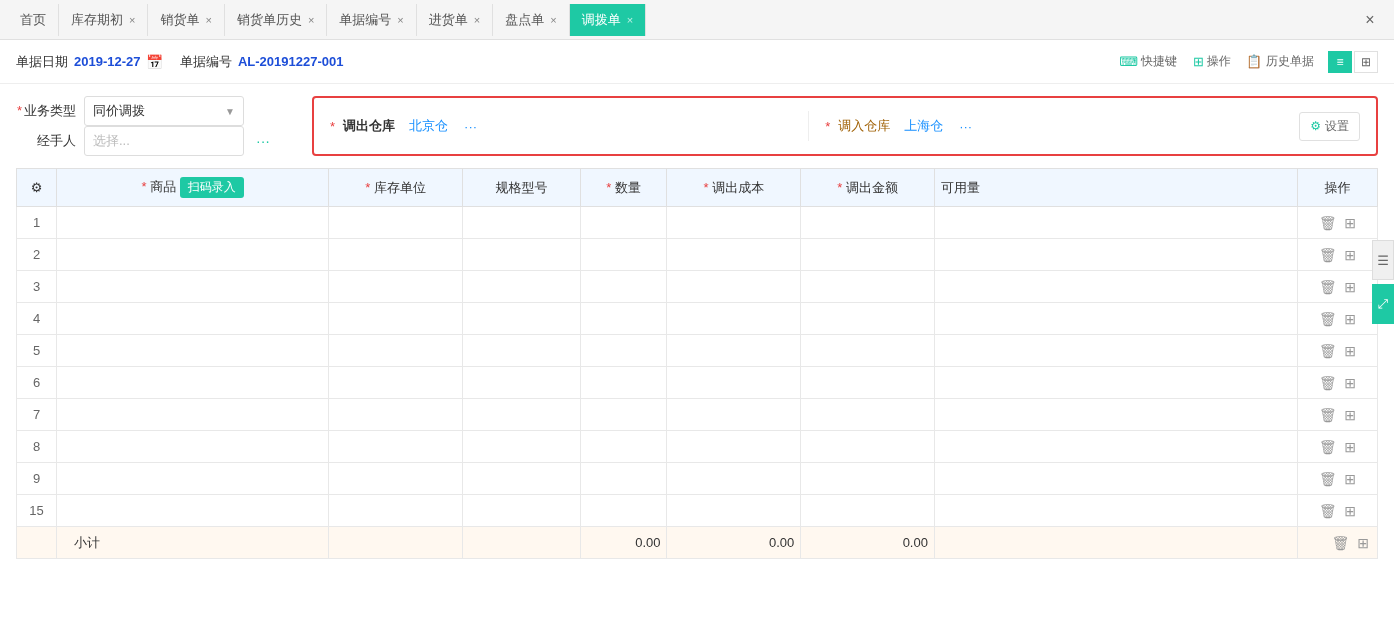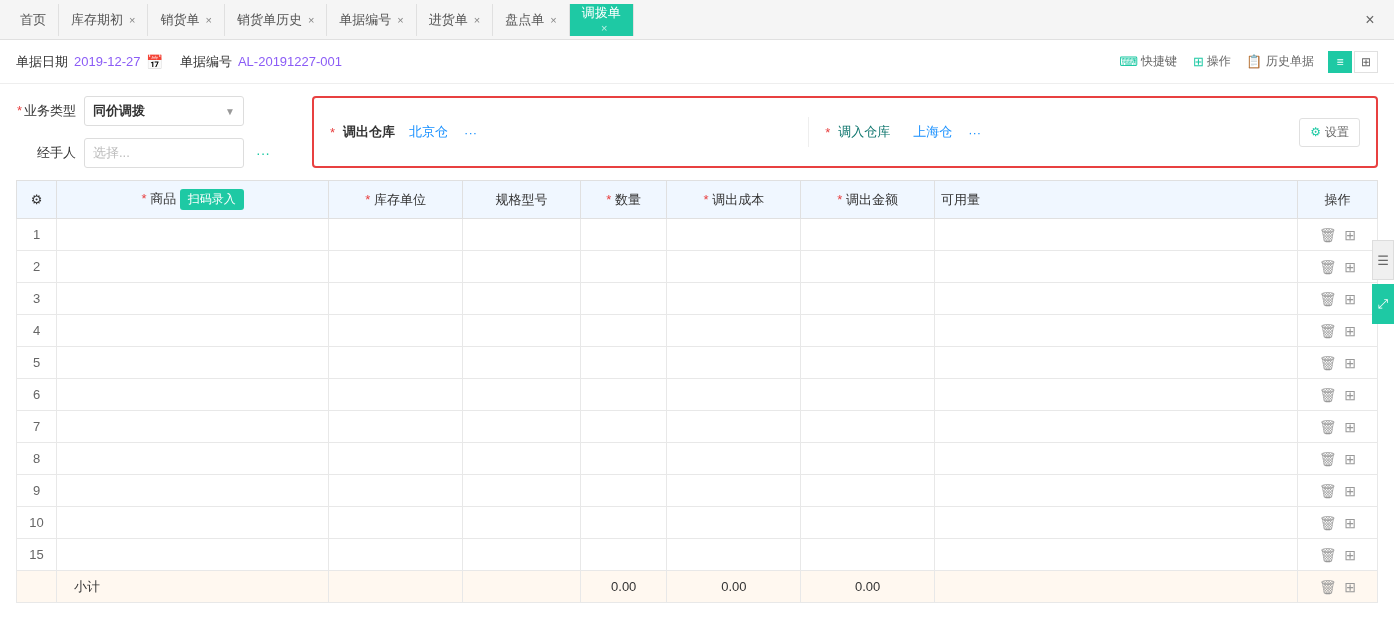--- a/index.html
+++ b/index.html
@@ -10,59 +10,59 @@
       display: flex; align-items: center; background: #f5f5f5; border-bottom: 1px solid #e0e0e0;
       height: 40px; padding: 0 8px;
     }
     .tab {
       display: flex; align-items: center; padding: 0 12px; height: 32px; cursor: pointer;
       font-size: 13px; color: #555; border-right: 1px solid #e0e0e0; white-space: nowrap;
       position: relative;
     }
     .tab:first-child { border-left: none; }
     .tab.active {
-      background: #1ec9a4; color: #fff; font-weight: 500; flex-direction: column;
+      background: #1ec9a4; color: #fff; font-weight: 500;
     }
     .tab .close-btn {
       margin-left: 6px; font-size: 11px; cursor: pointer; opacity: 0.7;
     }
     .tab.active .close-btn { color: #fff; }
     .tab-spacer { flex: 1; }
     .tab-close-window {
       width: 32px; height: 40px; display: flex; align-items: center; justify-content: center;
       cursor: pointer; font-size: 16px; color: #666;
     }
 
     
     .form-header {
       display: flex; align-items: center; padding: 10px 16px; border-bottom: 1px solid #eee;
       background: #fff; gap: 24px;
     }
     .form-header-left { display: flex; align-items: center; gap: 16px; }
     .form-header-right { margin-left: auto; display: flex; align-items: center; gap: 8px; }
     .header-field { display: flex; align-items: center; gap: 6px; font-size: 13px; color: #333; }
     .header-field .label { color: #333; }
-    .header-field .value { color: #8b5cf6; font-weight: 400; }
+    .header-field .value { color: #1d4ed8; font-weight: 700; }
     .calendar-icon { color: #1ec9a4; cursor: pointer; font-size: 14px; }
 
     
     .form-fields {
       display: flex; align-items: stretch; padding: 12px 16px; gap: 16px;
     }
     .form-fields-left {
-      display: flex; flex-direction: column; gap: 12px; min-width: 280px;
+      display: flex; flex-direction: column; min-width: 280px;
     }
     .field-row { display: flex; align-items: center; gap: 8px; }
     .field-label { color: #333; white-space: nowrap; min-width: 60px; text-align: right; }
     .required-star { color: #e84040; margin-right: 2px; }
     .field-select {
       display: flex; align-items: center; gap: 4px; border: 1px solid #ddd; border-radius: 3px;
       padding: 5px 8px; min-width: 160px; cursor: pointer; background: #fff;
     }
-    .field-select .select-value { flex: 1; font-size: 13px; color: #333; font-weight: bold; }
+    .field-select .select-value { flex: 1; font-size: 13px; color: #333; }
     .field-select .arrow { color: #999; font-size: 10px; }
     .field-input-placeholder {
       color: #bbb; font-size: 13px; padding: 5px 8px; border: 1px solid #ddd; border-radius: 3px;
       min-width: 160px; cursor: pointer; background: #fff;
     }
     .more-btn { color: #1ec9a4; cursor: pointer; font-size: 14px; margin-left: 4px; }
 
     
     .warehouse-section {
       border: 2px solid #e84040; border-radius: 4px; flex: 1;
@@ -89,21 +89,21 @@
     thead tr { background: #f0f7ff; }
     th {
       border: 1px solid #e0e0e0; padding: 8px 6px; text-align: center;
       font-weight: normal; color: #333; white-space: nowrap;
     }
     td {
       border: 1px solid #e8e8e8; padding: 6px; text-align: center;
       color: #333; height: 32px;
     }
     .td-num { color: #666; width: 40px; }
-    .subtotal-row td { background: #fff8f0; font-size: 13px; }
+    .subtotal-row td { background: #fff8f0; font-size: 13px; text-align: right; }
     .required-th { color: #e84040; }
     .scan-btn {
       background: #1ec9a4; color: #fff; border: none; border-radius: 3px;
       padding: 2px 8px; cursor: pointer; font-size: 12px;
     }
     .th-gear { width: 36px; }
     .th-ops { width: 80px; }
     .op-icon { color: #999; cursor: pointer; font-size: 14px; margin: 0 2px; }
 
     .header-btn-group { display: flex; align-items: center; gap: 4px; }
@@ -216,21 +216,21 @@
   <div class="warehouse-section">
     <div class="warehouse-field">
       <span style="color:#e84040;">*</span>
       <span style="color:#333; margin-right:6px;font-weight:bold;">调出仓库</span>
       <span class="warehouse-value">北京仓</span>
       <span class="warehouse-more">···</span>
     </div>
     <div class="warehouse-divider"></div>
     <div class="warehouse-field">
       <span style="color:#e84040;">*</span>
-      <span style="color:#0f766e; margin-right:15px;text-align:center;">调入仓库</span>
+      <span style="color:#a16207; margin-right:6px;text-align:center;">调入仓库</span>
       <span class="warehouse-value">上海仓</span>
       <span class="warehouse-more">···</span>
     </div>
     <div class="settings-gear-btn">
       <span class="gear-icon">⚙</span>
       <span>设置</span>
     </div>
   </div>
 </div>
 
@@ -387,34 +387,20 @@
       <td></td>
       <td></td>
       <td></td>
       <td></td>
       <td>
         <span class="op-icon" title="删除">🗑</span>
         <span class="op-icon" title="复制">⊞</span>
       </td>
     </tr>
         <tr>
-      <td class="td-num">10</td>
-      <td></td>
-      <td></td>
-      <td></td>
-      <td></td>
-      <td></td>
-      <td></td>
-      <td></td>
-      <td>
-        <span class="op-icon" title="删除">🗑</span>
-        <span class="op-icon" title="复制">⊞</span>
-      </td>
-    </tr>
-        <tr>
       <td class="td-num">15</td>
       <td></td>
       <td></td>
       <td></td>
       <td></td>
       <td></td>
       <td></td>
       <td></td>
       <td>
         <span class="op-icon" title="删除">🗑</span>

